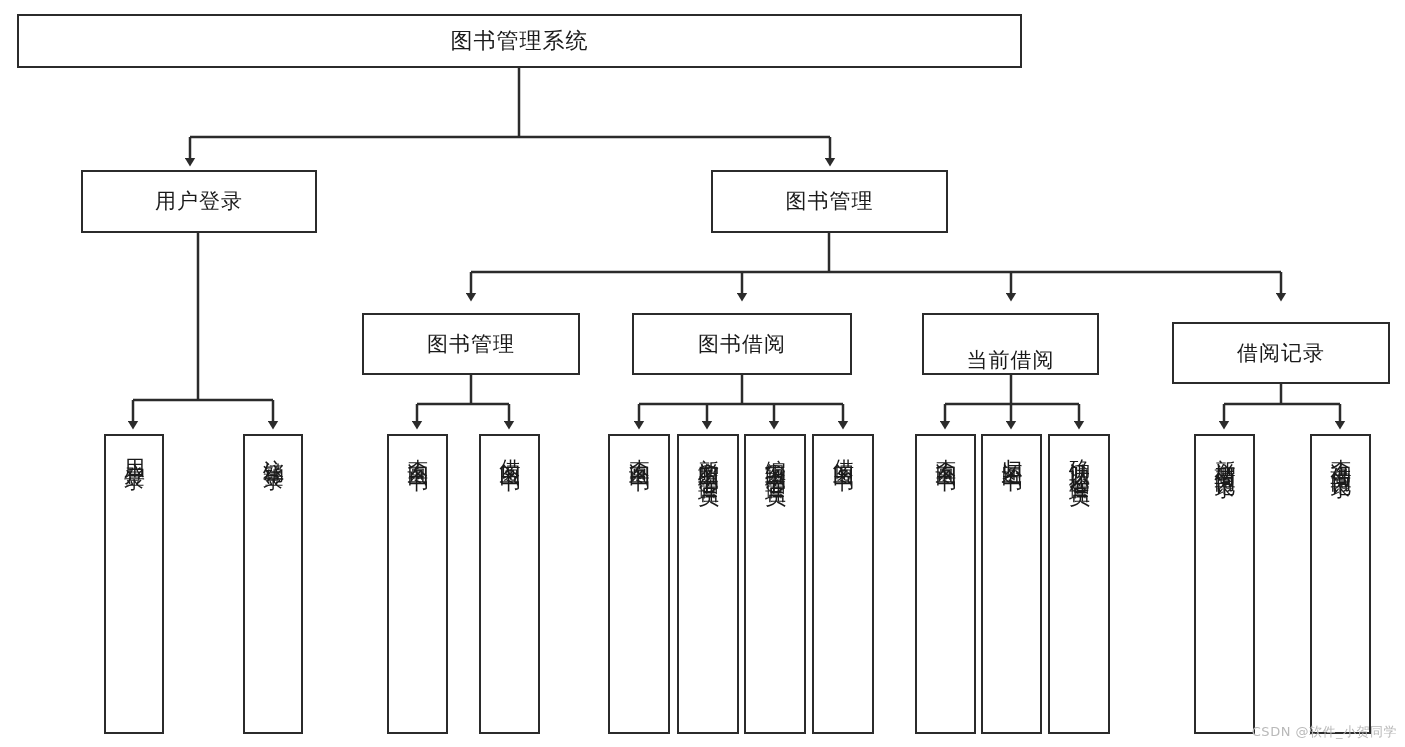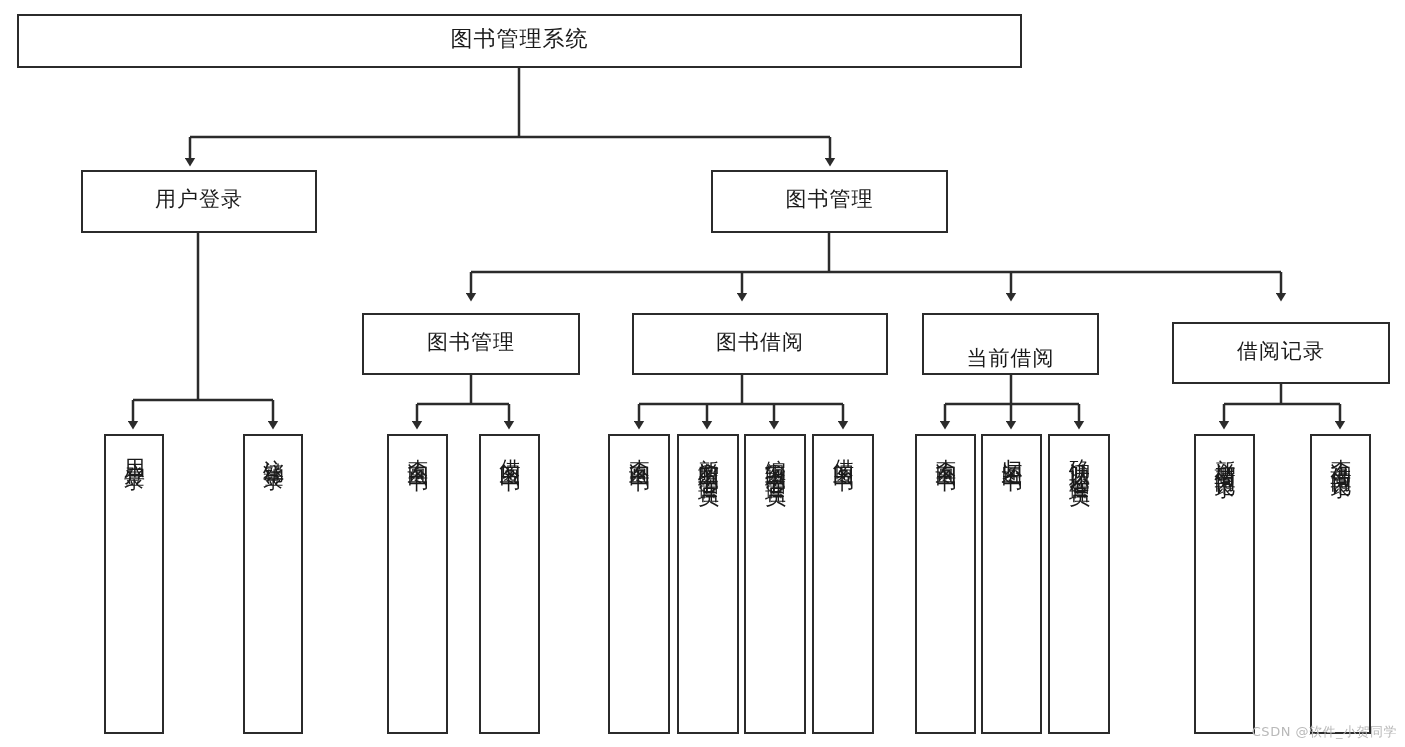--- a/index.html
+++ b/index.html
@@ -38,21 +38,20 @@
     color: #1a1a1a;
   }
   .node .label {
     text-align: center;
     line-height: 1.18;
   }
   .node.horizontal .label {
     writing-mode: horizontal-tb;
     font-size: 21px;
     letter-spacing: 1px;
-    font-family: Liberation Mono, monospace;
   }
   .node.vertical {
     align-items: flex-start;
     padding-top: 6px;
   }
   .node.vertical .label {
     writing-mode: vertical-rl;
     text-orientation: upright;
     font-size: 21px;
     letter-spacing: 4px;
@@ -134,21 +133,21 @@
   <div class="node horizontal" style="left:81px; top:170px; width:236px; height:63px;">
     <span class="label">用户登录</span>
   </div>
   <div class="node horizontal" style="left:711px; top:170px; width:237px; height:63px;">
     <span class="label">图书管理</span>
   </div>
 
   <div class="node horizontal" style="left:362px; top:313px; width:218px; height:62px;">
     <span class="label">图书管理</span>
   </div>
-  <div class="node horizontal" style="left:632px; top:313px; width:256px; height:62px;">
+  <div class="node horizontal" style="left:632px; top:313px; width:220px; height:62px;">
     <span class="label">图书借阅</span>
   </div>
   <div class="node horizontal" style="left:922px; top:313px; width:177px; height:62px;align-items:flex-end;">
     <span class="label">当前借阅</span>
   </div>
   <div class="node horizontal" style="left:1172px; top:313px; width:218px; height:62px;margin-top:9px;">
     <span class="label">借阅记录</span>
   </div>
 
   <div class="node vertical" style="left:104px; top:434px; width:60px; height:300px;">

